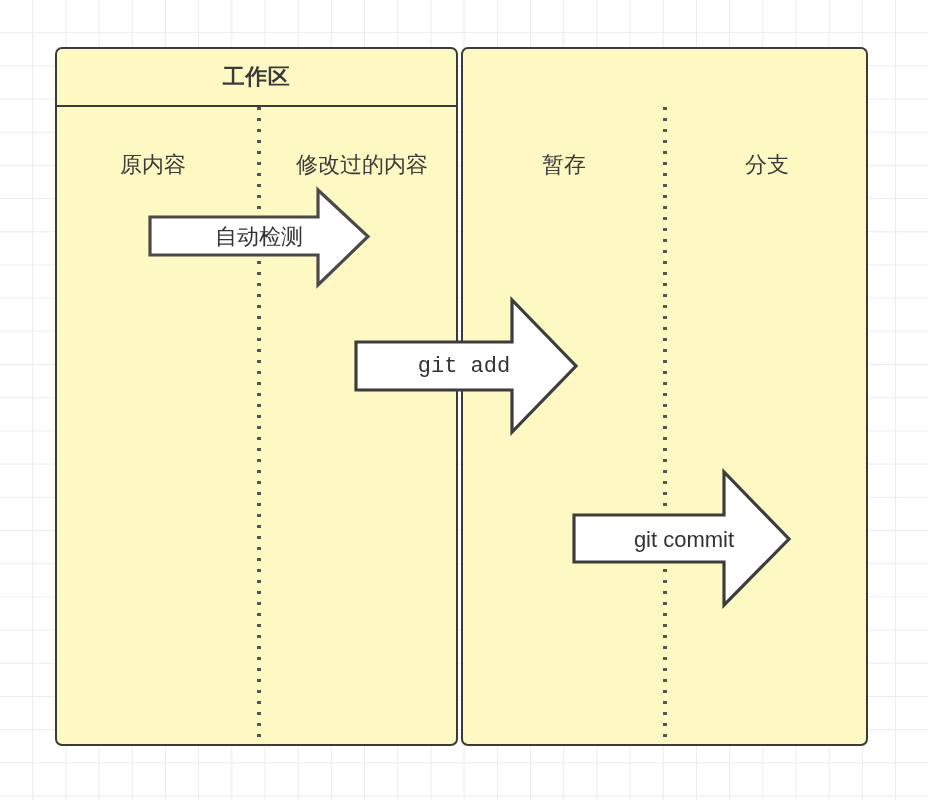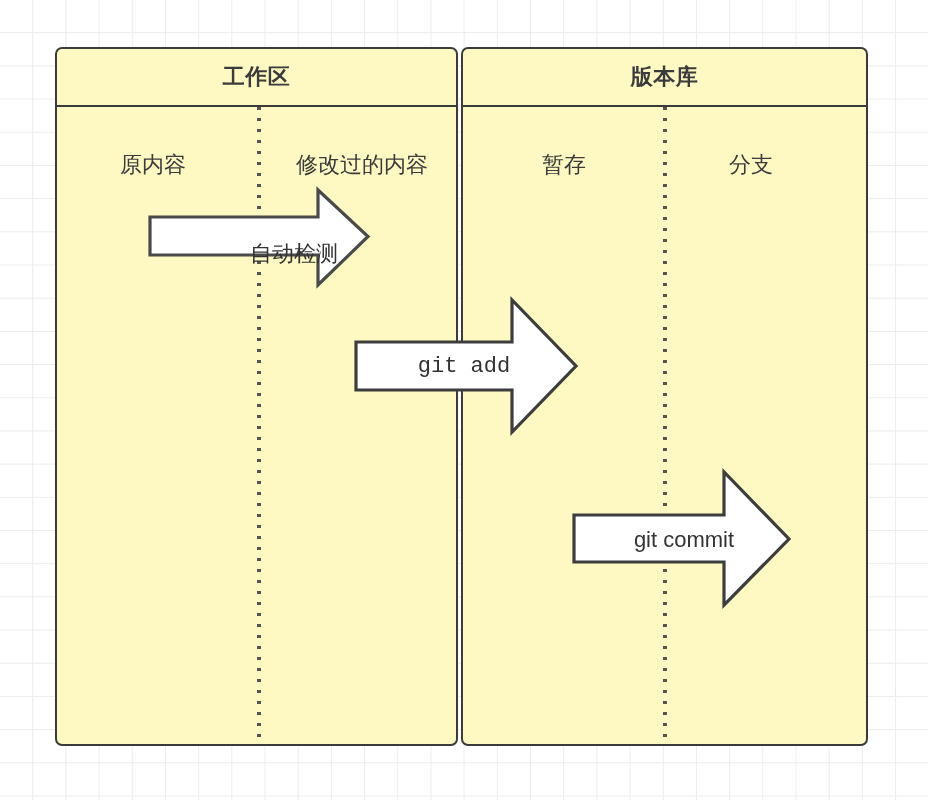--- a/index.html
+++ b/index.html
@@ -115,38 +115,35 @@
       <span class="panel-header-label">工作区</span>
     </div>
     <div class="panel-body">
       <div class="dotted-divider" style="left:200px;"></div>
       <div class="zone-label" style="left:96px; top:38px;">原内容</div>
       <div class="zone-label" style="left:305px; top:38px;">修改过的内容</div>
     </div>
   </div>
 
   <div class="panel" style="left:461px; top:47px; width:407px; height:699px;">
-    <div class="panel-header">
-      <span class="panel-header-label">版本库</span>
-    </div>
     <div class="panel-body">
       <div class="dotted-divider" style="left:200px;"></div>
       <div class="zone-label" style="left:101px; top:38px;">暂存</div>
-      <div class="zone-label" style="left:288px; top:38px;">分支</div>
+      <div class="zone-label" style="left:304px; top:38px;">分支</div>
     </div>
   </div>
 
   <svg class="arrow-layer" width="928" height="800" viewBox="0 0 928 800">
 
     <polygon points="150,217 318,217 318,190 368,236.5 318,285 318,255 150,255" fill="#ffffff" stroke="#4a4a4a" stroke-width="3.2" stroke-linejoin="miter"></polygon>
 
     <polygon points="356,342 512,342 512,300 576,366 512,432 512,390 356,390" fill="#ffffff" stroke="#3d3d3d" stroke-width="3.2" stroke-linejoin="miter"></polygon>
 
     <polygon points="574,515 724,515 724,472 789,539 724,605 724,562 574,562" fill="#ffffff" stroke="#3d3d3d" stroke-width="3.2" stroke-linejoin="miter"></polygon>
   </svg>
 
-  <div class="arrow-label" style="left:259px; top:254px;margin-left:35px;">自动检测</div>
+  <div class="arrow-label" style="left:259px; top:237px;">自动检测</div>
 
   <div class="arrow-label mono-cmd" style="left:464px; top:367px;font-family:Liberation Mono, monospace;">git add</div>
 
   <div class="arrow-label mono-cmd" style="left:678px; top:540px;margin-left:6px;">git commit</div>
 
 </div>
 
 </body></html>

